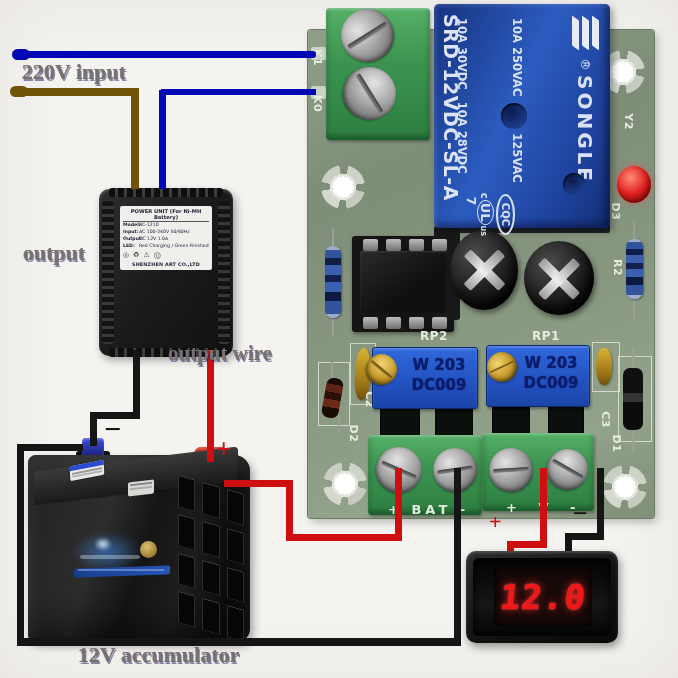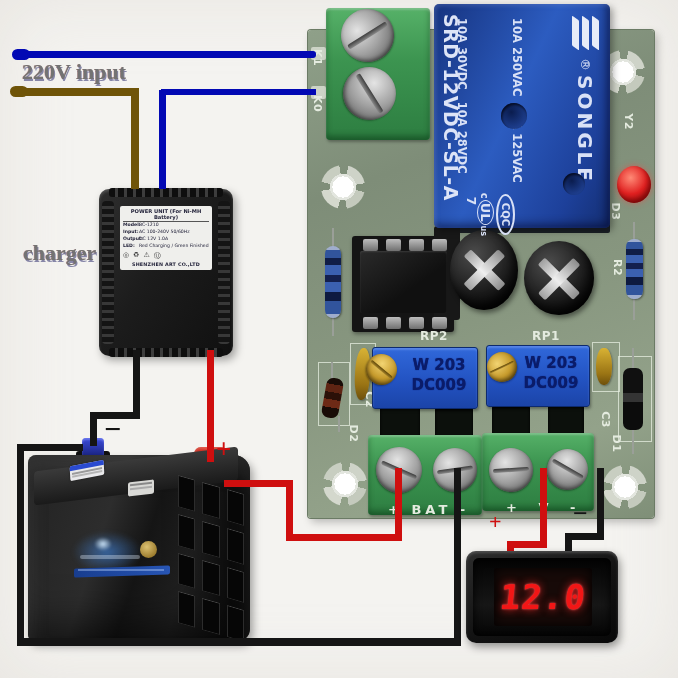--- a/index.html
+++ b/index.html
@@ -346,19 +346,21 @@
   <div class="wire w-red" style="left:224px;top:480px;width:64px;height:7px;"></div>
 
   <div class="wire w-red" style="left:540px;top:468px;width:7px;height:80px;"></div>
   <div class="wire w-red" style="left:507px;top:541px;width:40px;height:7px;"></div>
   <div class="wire w-red" style="left:507px;top:541px;width:7px;height:24px;"></div>
   <div class="wire w-black" style="left:597px;top:468px;width:7px;height:72px;"></div>
   <div class="wire w-black" style="left:565px;top:533px;width:39px;height:7px;"></div>
   <div class="wire w-black" style="left:565px;top:533px;width:7px;height:29px;"></div>
 
   <div class="rlabel" style="left:22px;top:61px;">220V input</div>
-  <div class="rlabel" style="left:23px;top:242px;">charger</div>
+  <div class="rlabel" style="left:23px;top:242px;">output</div>
+  <div class="rlabel" style="left:168px;top:343px;font-size:21px;">output wire</div>
+  <div class="rlabel" style="left:78px;top:644px;">12V accumulator</div>
   <div class="sign" style="left:104px;top:414px;font-size:30px;color:#141414;">−</div>
   <div class="sign" style="left:216px;top:436px;font-size:27px;color:#cf1010;">+</div>
   <div class="sign" style="left:489px;top:511px;font-size:22px;color:#cf1010;">+</div>
   <div class="sign" style="left:573px;top:501px;font-size:26px;color:#141414;">−</div>
 
 </div>
 
 </body></html>

